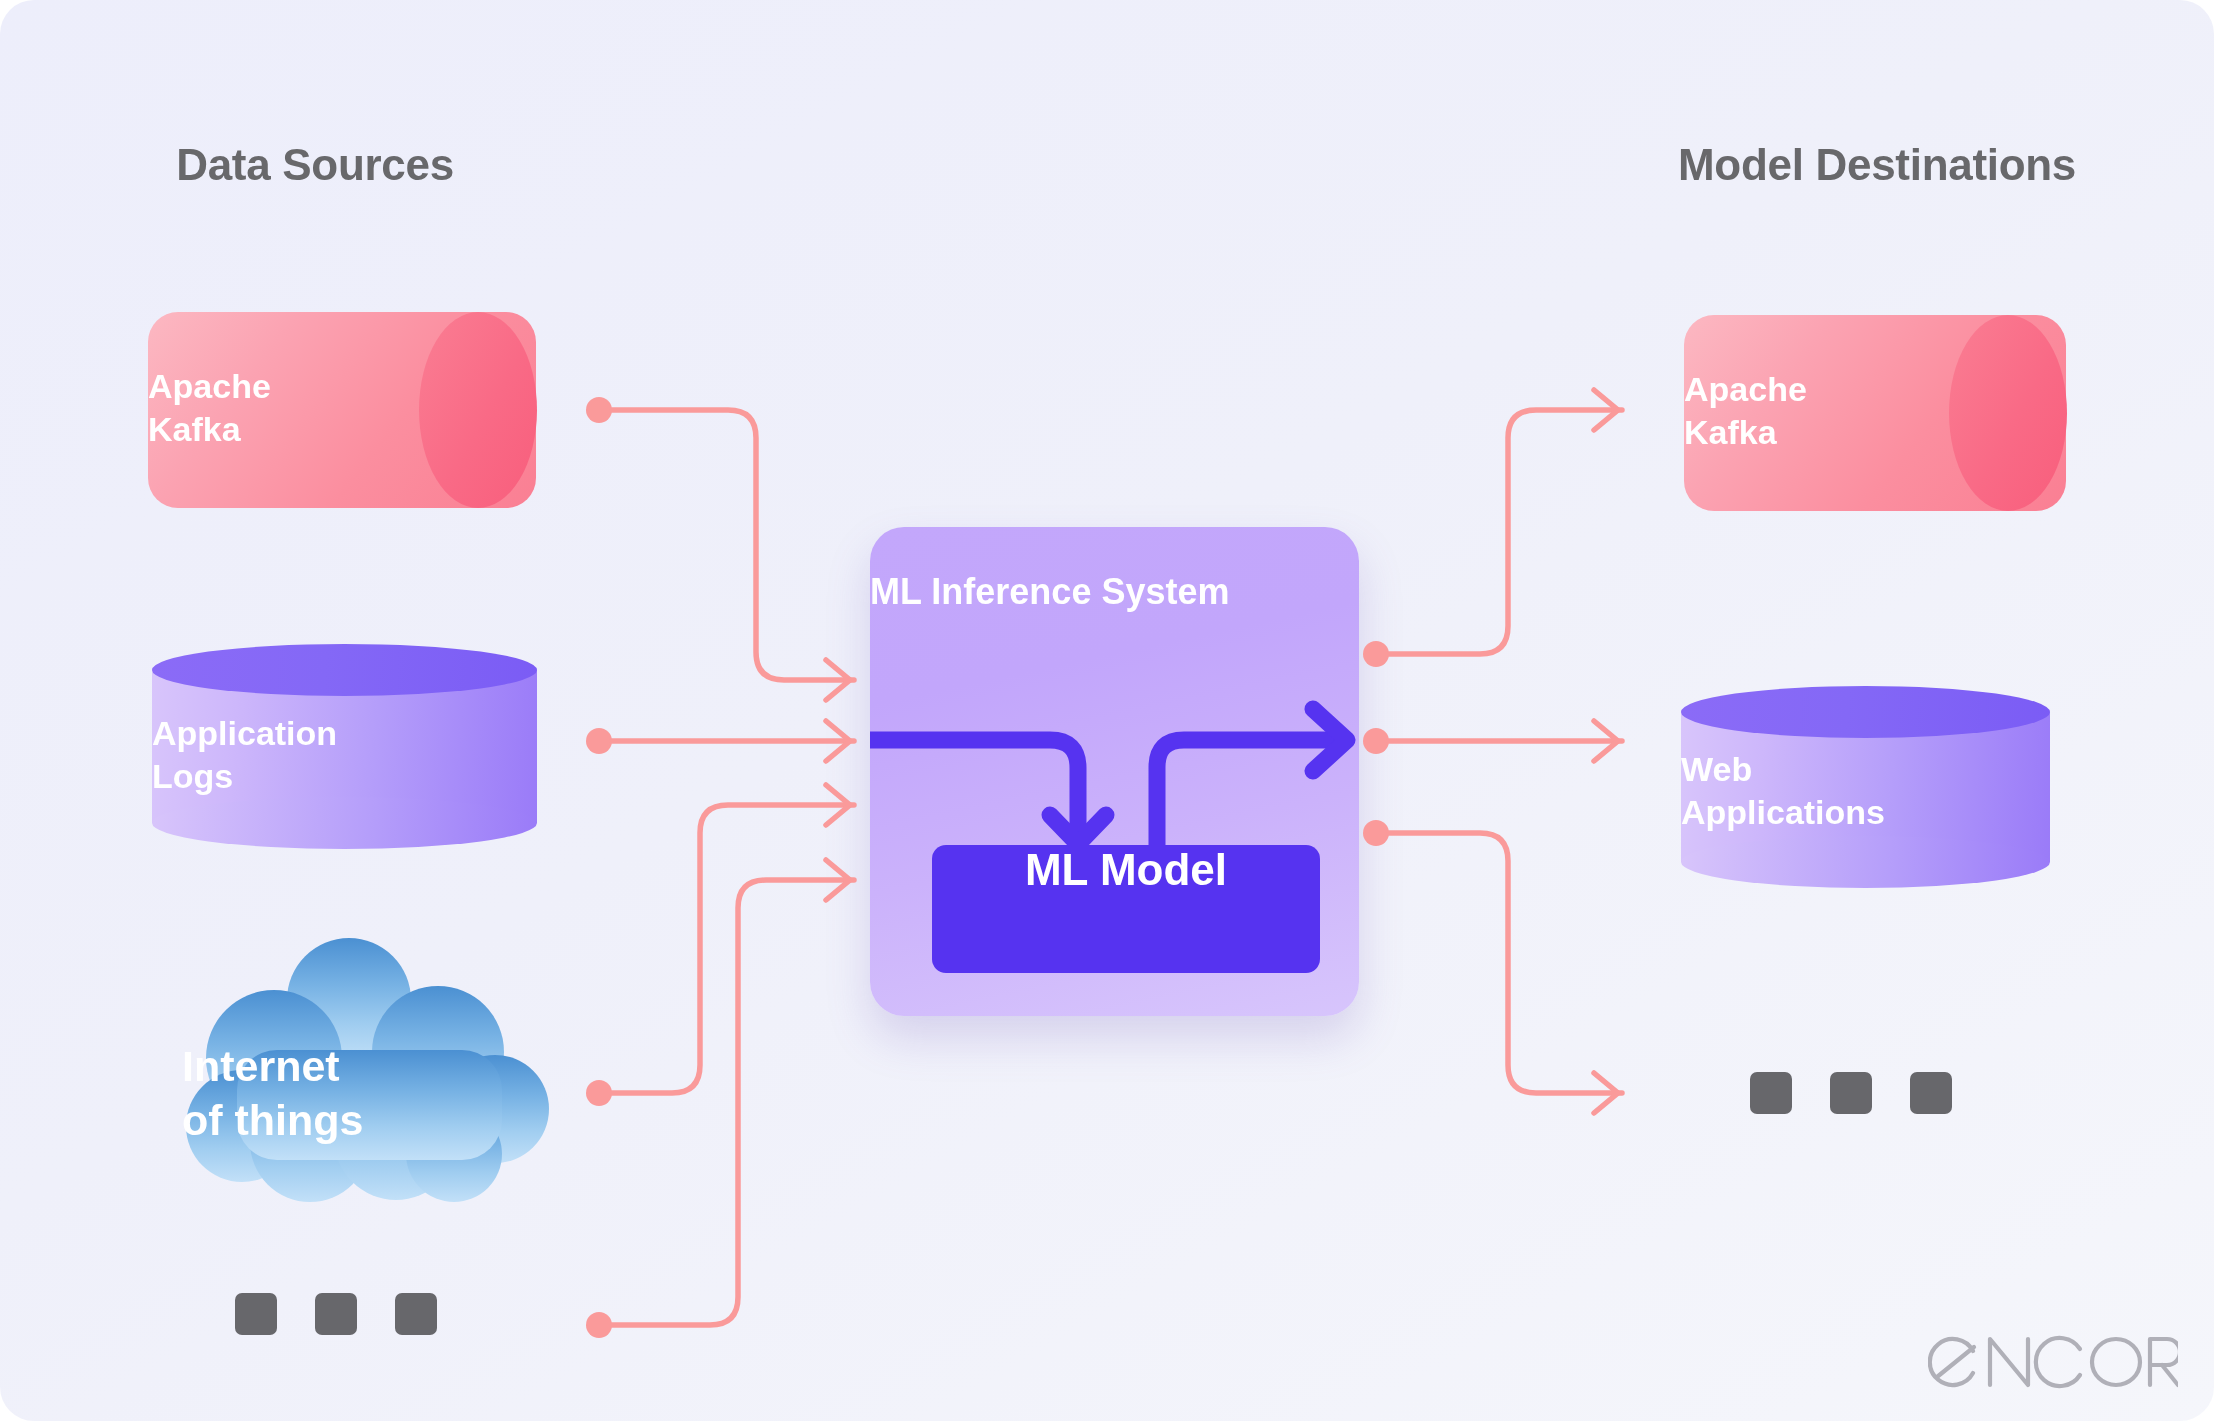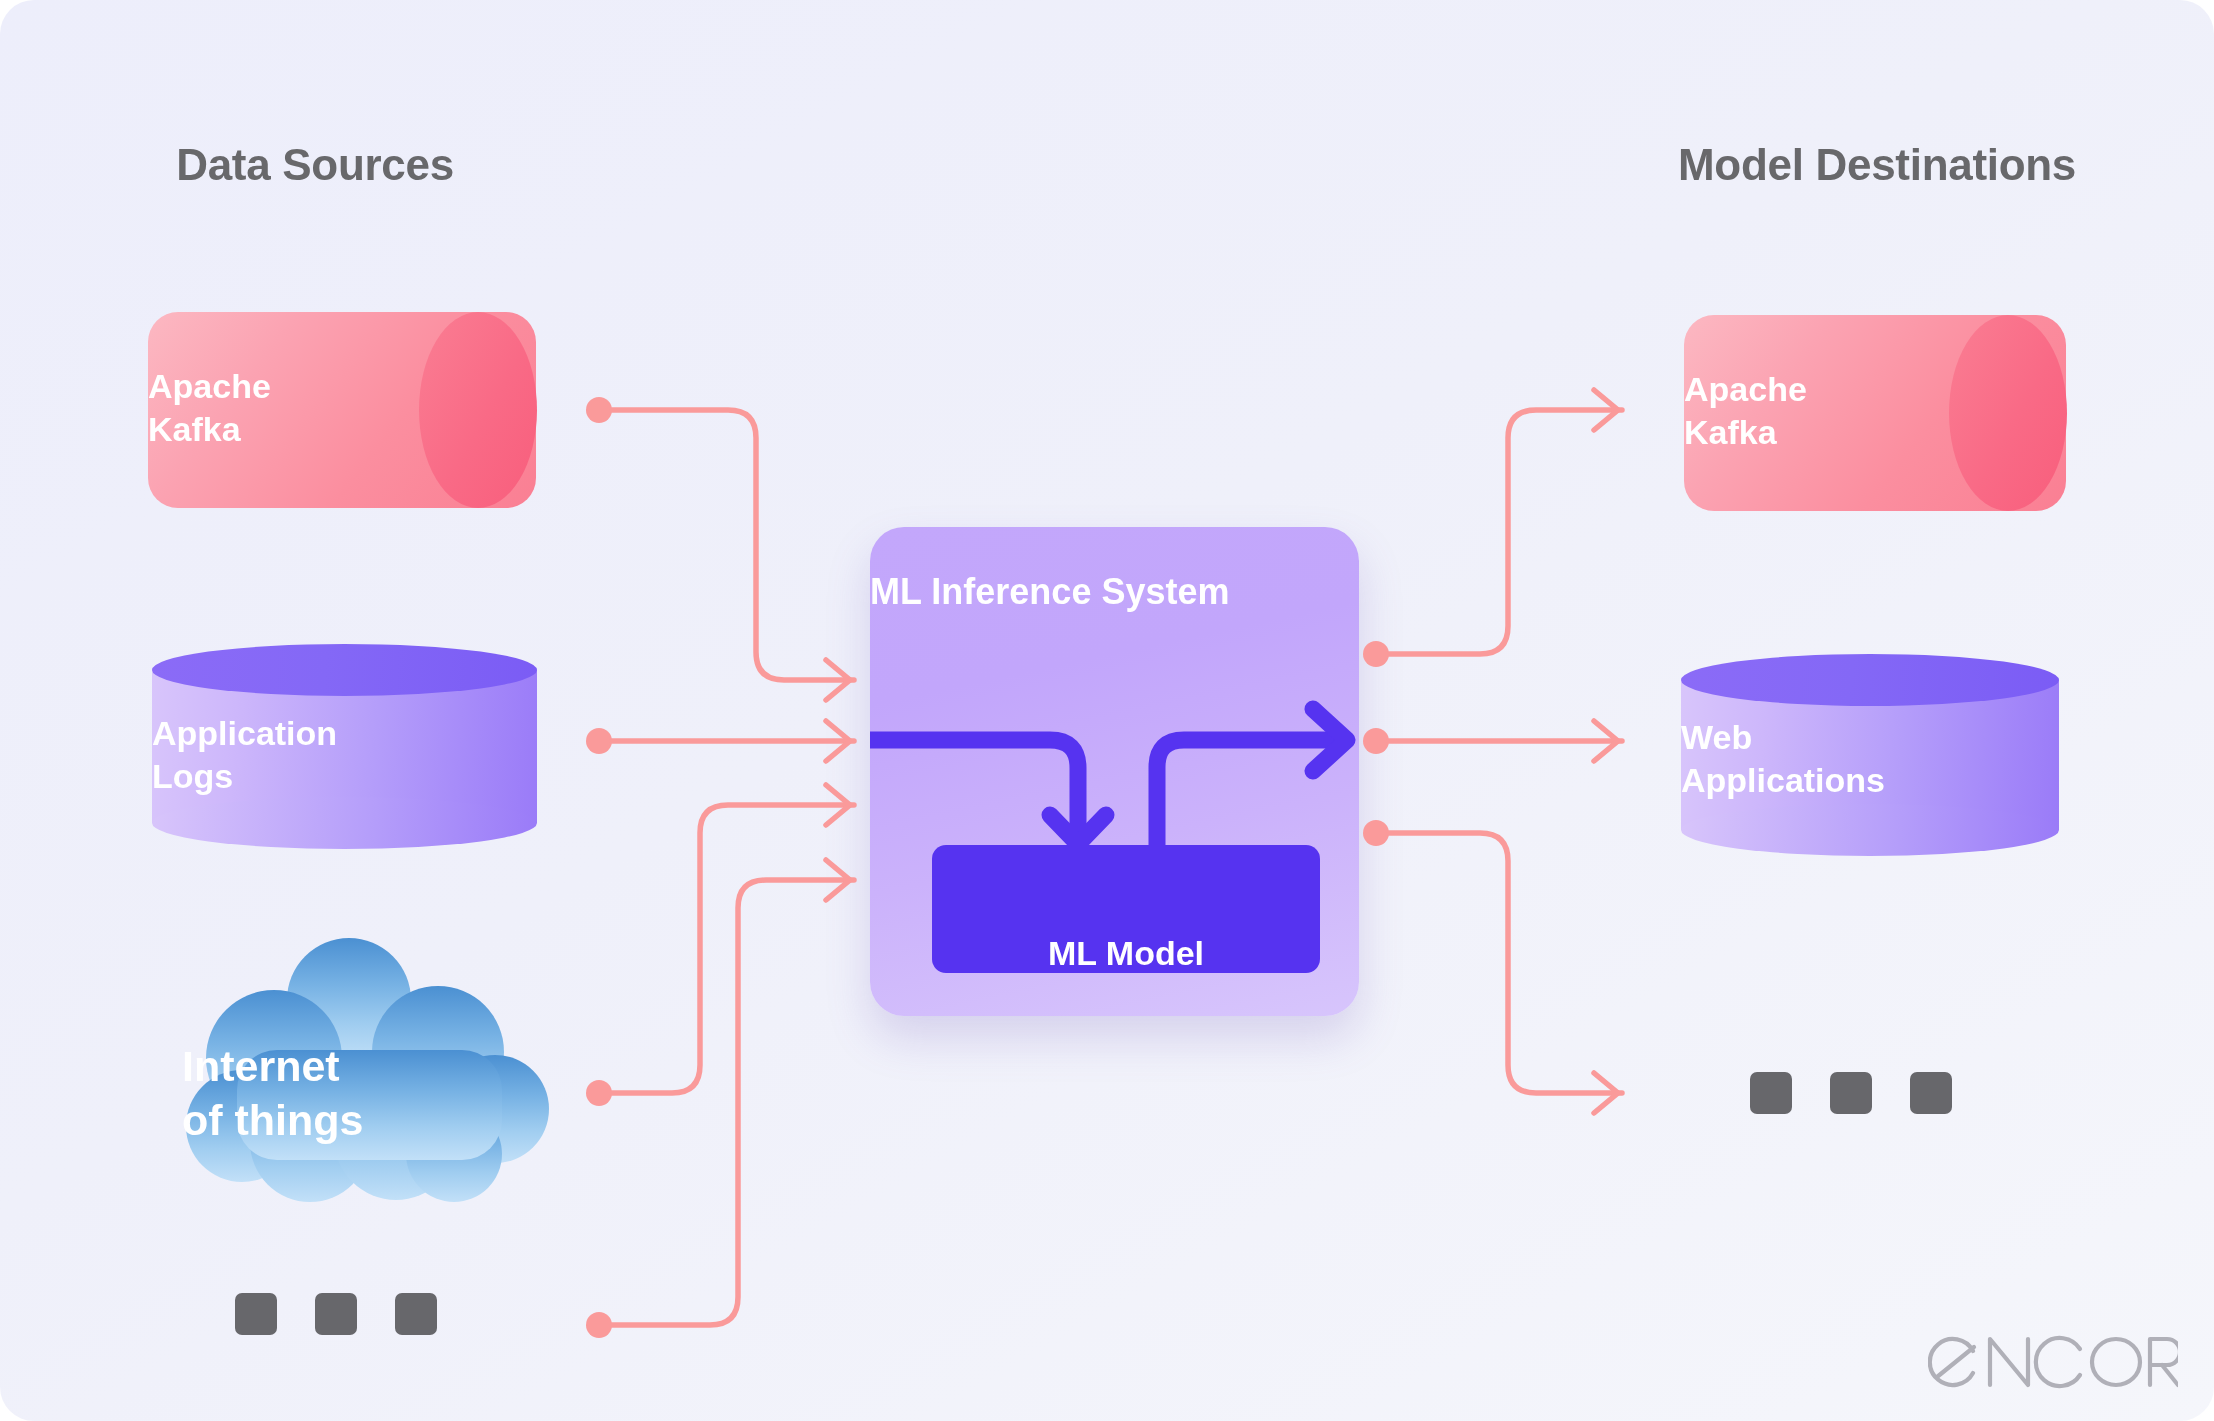--- a/index.html
+++ b/index.html
@@ -113,24 +113,24 @@
     text-align: left;
     color: #ffffff;
     font-size: 36px;
     font-weight: bold;
   }
   #mlmodel {
     position: absolute;
     border-radius: 14px;
     background: #5633f0;
     display: flex;
-    align-items: flex-end;
+    align-items: flex-start;
     justify-content: center;
     color: #ffffff;
-    font-size: 34px;
+    font-size: 44px;
     font-weight: bold;
   }
   #host-wires { position: absolute; left: 0; top: 0; }
 
   
   .sqgroup { position: absolute; display: flex; gap: 38px; }
   .sqgroup .sq {
     width: 42px; height: 42px;
     border-radius: 7px;
     background: #67676b;
@@ -216,21 +216,21 @@
       <span>ML Model</span>
     </div>
   </div>
 
   <div class="kafka" style="left:1684px; top:315px; width:382px; height:196px;">
     <div class="body"></div>
     <div class="cap"></div>
     <div class="label" style="top:53px;">Apache<br>Kafka</div>
   </div>
 
-  <div class="logs" style="left:1681px; top:654px; width:378px; height:202px;">
+  <div class="logs" style="left:1681px; top:686px; width:341px; height:202px;padding-left:28px;">
     <div class="shell"></div>
     <div class="bottom"></div>
     <div class="top"></div>
     <div class="label" style="top:62px;">Web<br>Applications</div>
   </div>
 
   <div class="sqgroup" style="left:1750px; top:1072px;">
     <div class="sq"></div>
     <div class="sq"></div>
     <div class="sq"></div>

